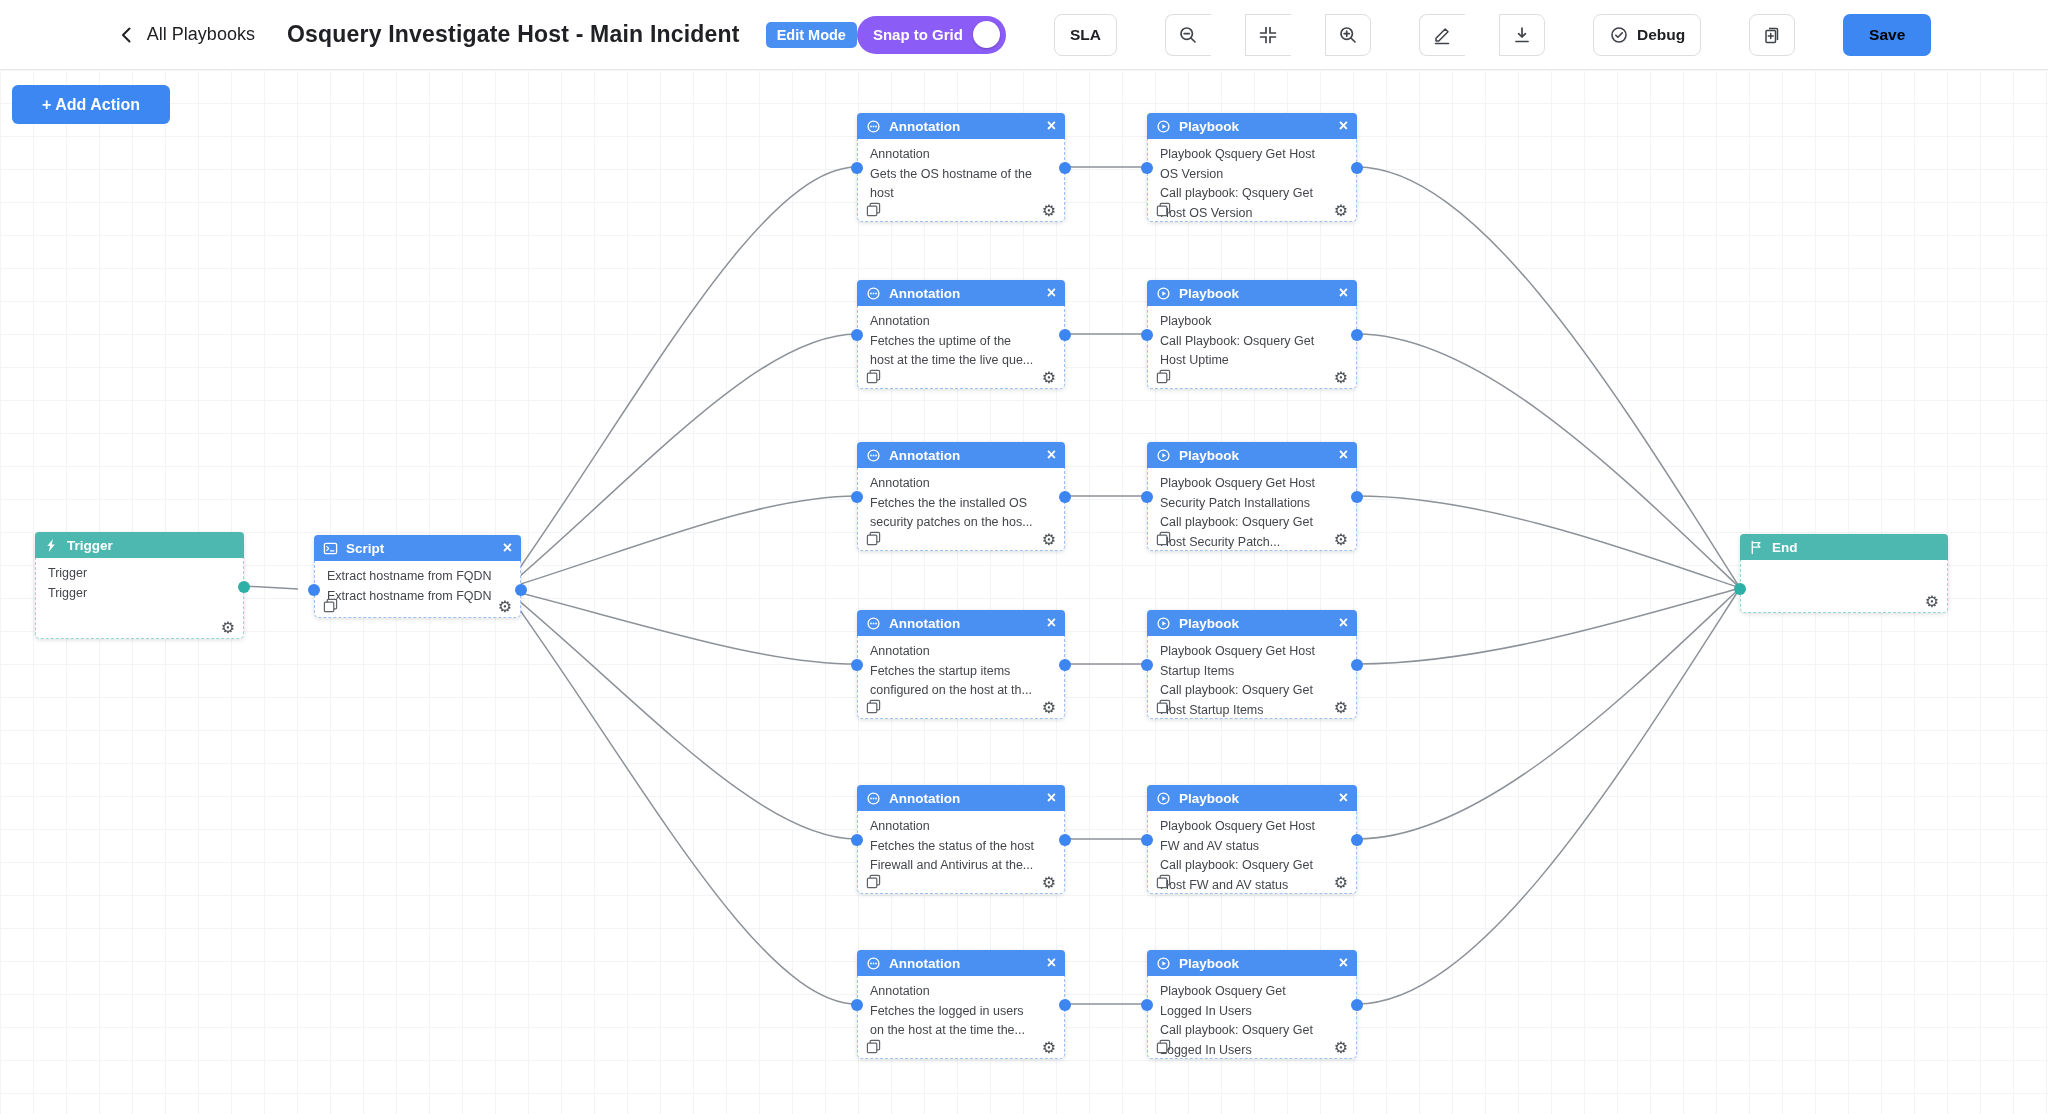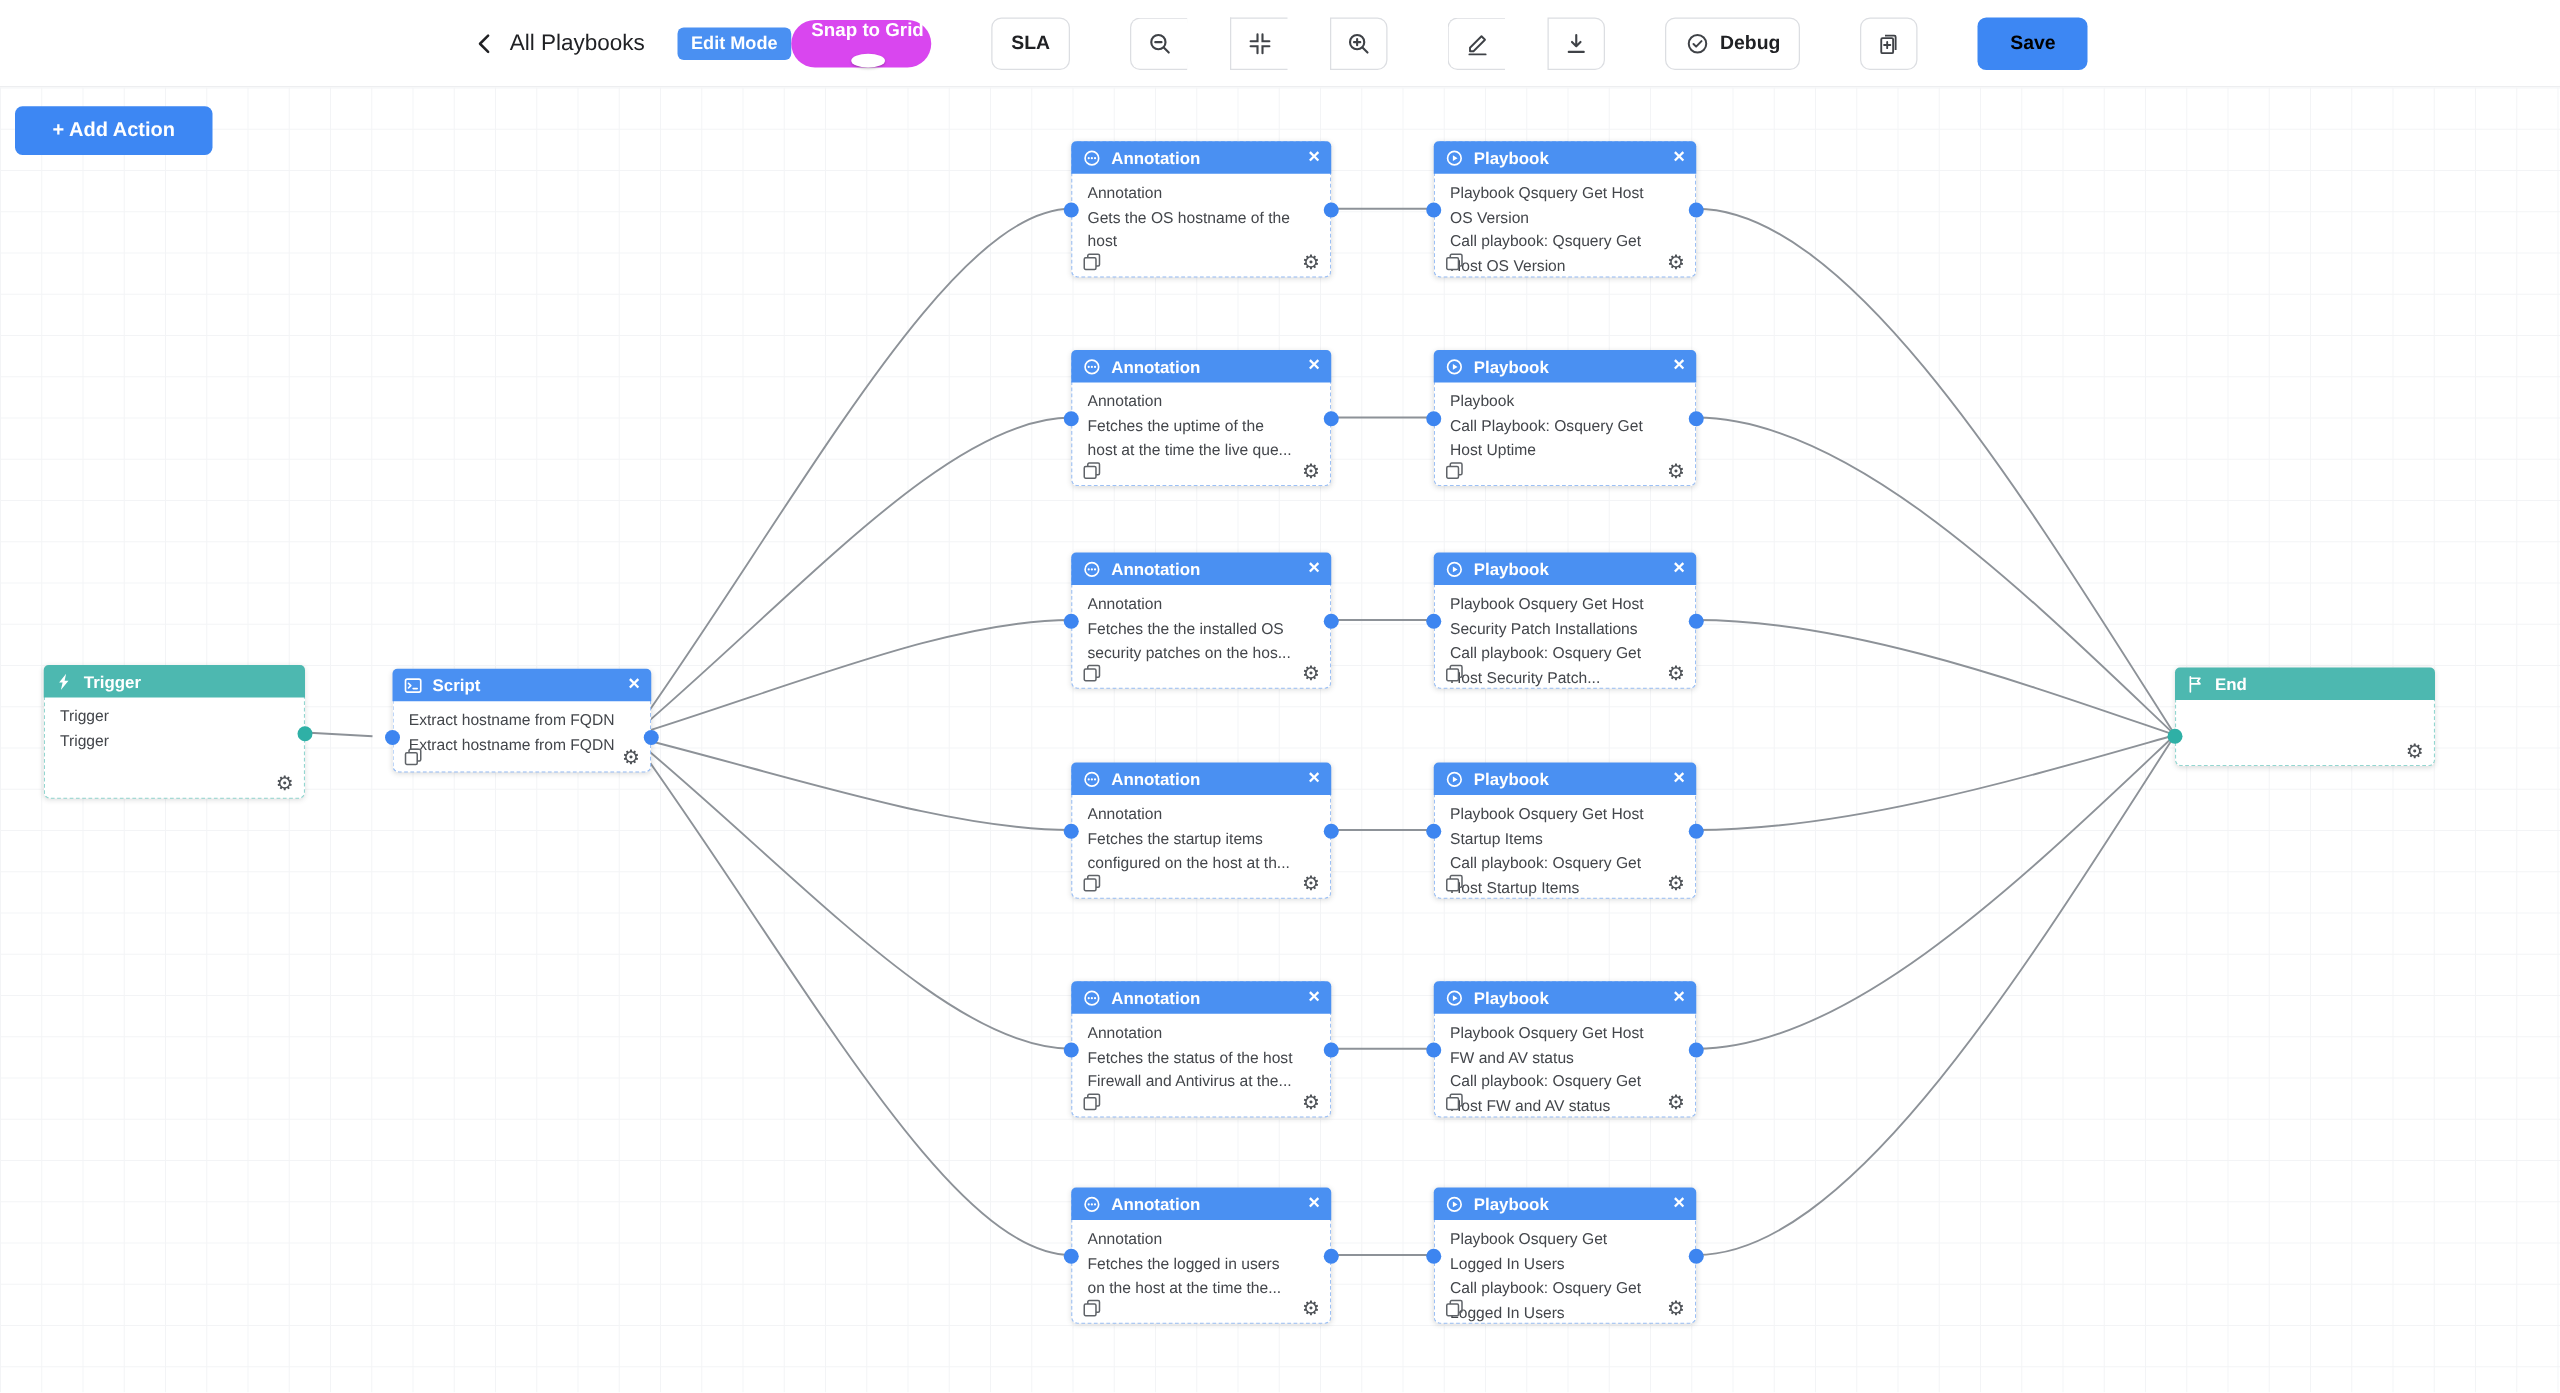--- a/index.html
+++ b/index.html
@@ -11,22 +11,22 @@
     display:flex; align-items:center; justify-content:center; padding:0 18px; }
   .tb-left { display:flex; align-items:center; gap:14px; }
   .back-btn { display:flex; align-items:center; gap:10px; cursor:pointer; }
   .back-btn svg { color:#202124; }
   .back-label { font-size:18px; color:#202124; }
   .page-title { font-size:23px; font-weight:700; margin-left:18px; letter-spacing:.2px; }
   .mode-badge { background:#4a90f2; color:#fff; font-size:14.5px; font-weight:600;
     padding:5px 11px; border-radius:5px; margin-left:12px; }
 
   .tb-right { display:flex; align-items:center; gap:14px; }
-  .snap-pill { background:#d946ef; color:#fff; height:38px; border-radius:19px;
-    display:flex; align-items:center; gap:10px; padding:0 6px 0 16px; font-size:15px; font-weight:600;flex-direction:column; }
+  .snap-pill { background:#8b5cf6; color:#fff; height:38px; border-radius:19px;
+    display:flex; align-items:center; gap:10px; padding:0 6px 0 16px; font-size:15px; font-weight:600; }
   .snap-knob { width:27px; height:27px; background:#fff; border-radius:50%;
     box-shadow:0 1px 2px rgba(0,0,0,.25); }
   .btn { height:42px; background:#fff; border:1px solid #dcdee2; border-radius:8px;
     display:flex; align-items:center; justify-content:center; gap:8px;
     font-size:15.5px; font-weight:600; color:#202124; padding:0 15px; cursor:pointer;margin-left:34px; }
   .ibtn { width:46px; padding:0; }
   .group { display:flex; }
   .group .btn { border-radius:0; border-right-width:0; }
   .group .btn:first-child { border-radius:8px 0 0 8px; }
   .group .btn:last-child { border-radius:0 8px 8px 0; border-right-width:1px; }
@@ -133,20 +133,21 @@
 </svg>
 
 <div class="topbar">
   <div class="tb-left">
     <div class="back-btn">
       <svg class="i20">
           <use href="#ic-chevron-left"></use>
         </svg>
       <span class="back-label">All Playbooks</span>
     </div>
+    <span class="page-title">Osquery Investigate Host - Main Incident</span>
     <span class="mode-badge">Edit Mode</span>
   </div>
   <div class="tb-right">
     <div class="snap-pill">
       <span>Snap to Grid</span>
       <span class="snap-knob"></span>
     </div>
     <button class="btn">SLA</button>
     <div class="group">
       <button class="btn ibtn">

